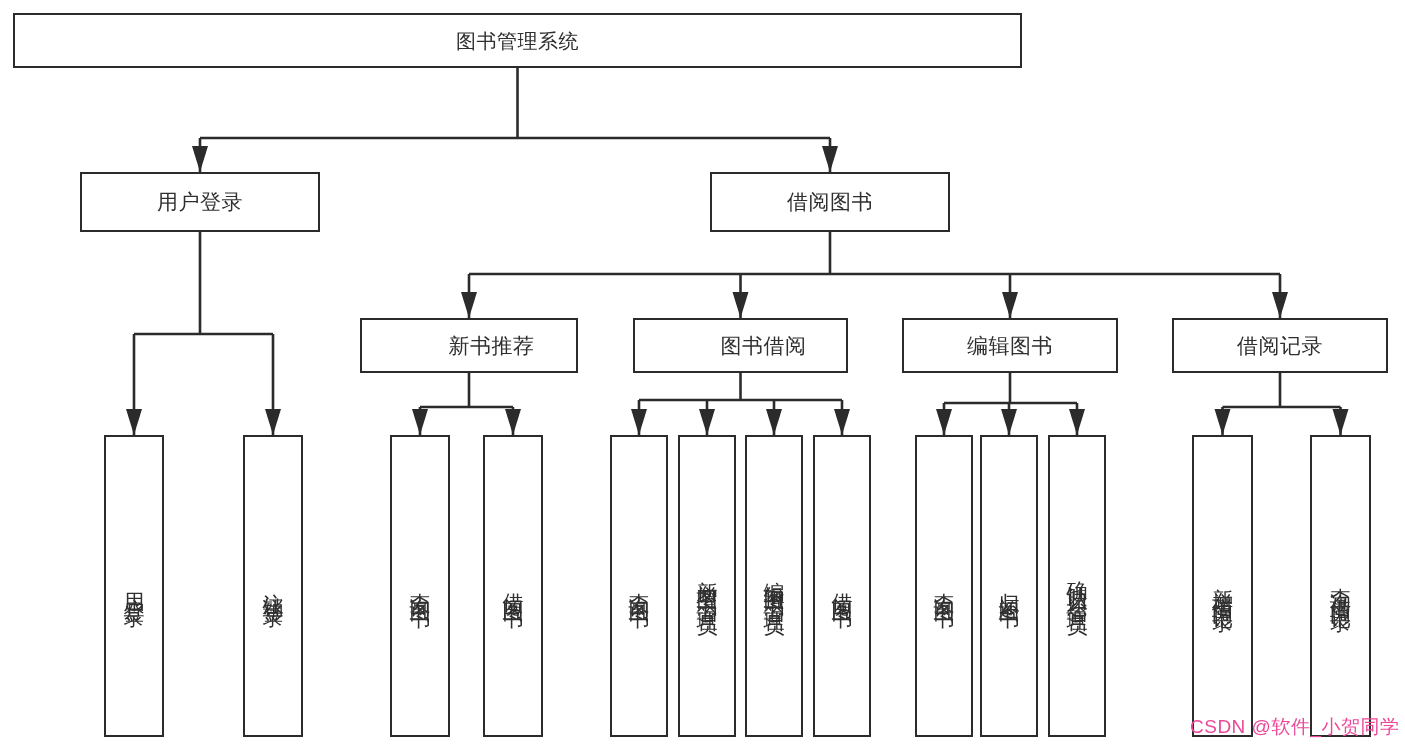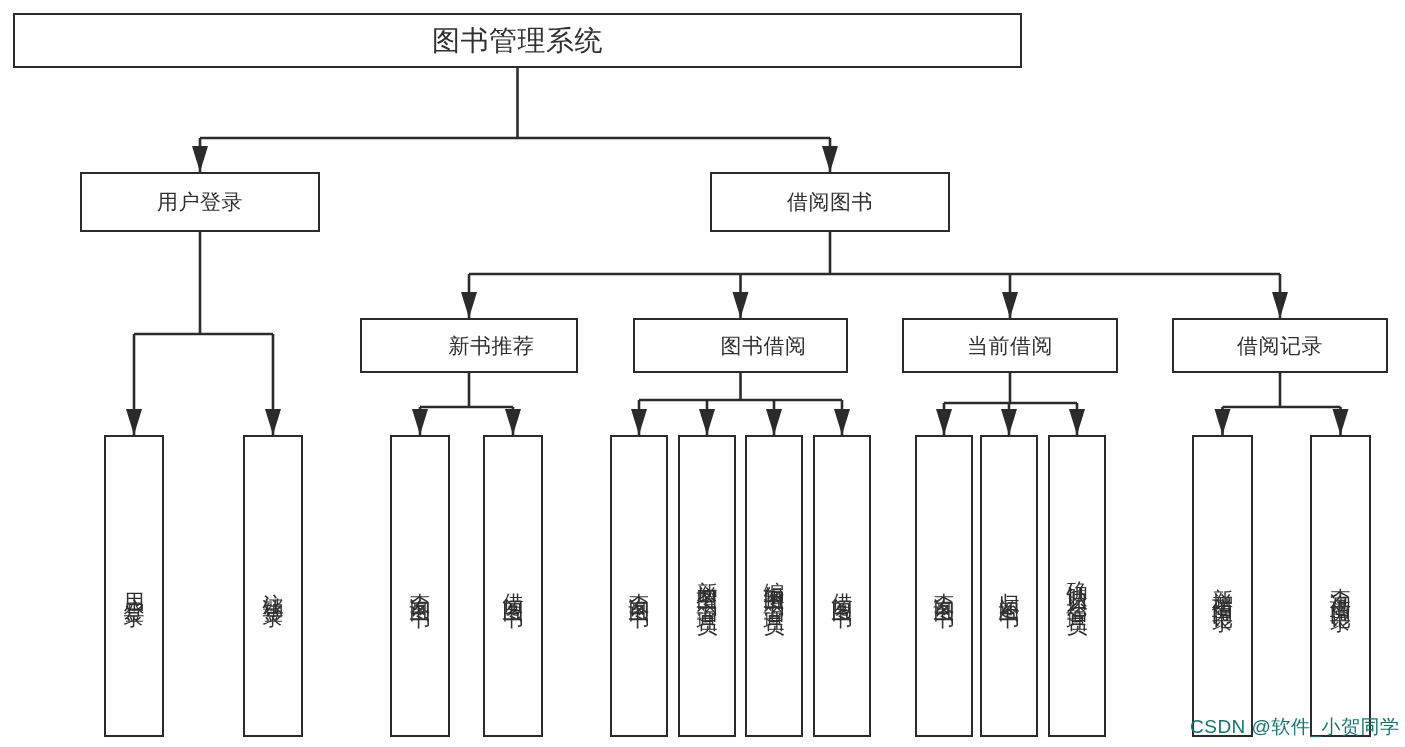--- a/index.html
+++ b/index.html
@@ -34,37 +34,37 @@
     justify-content: center;
     color: #2f2f2f;
     overflow: hidden;
   }
   .node.horiz {
     font-size: 21px;
     letter-spacing: 0.5px;
     line-height: 1.2;
   }
   .node.root {
-    font-size: 28px;
+    font-size: 20px;
   }
   .node.vert {
     font-size: 21px;
   }
   .node.vert .vlabel {
     writing-mode: vertical-rl;
     text-orientation: upright;
     letter-spacing: 5px;
     line-height: 1.05;
     white-space: nowrap;
     text-align: center;
   }
   .watermark {
     position: absolute;
     font-size: 19px;
-    color: #0f766e;
+    color: #ec4899;
     white-space: nowrap;
     letter-spacing: 0.5px;
   }
 </style>
 </head>
 <body>
 
 <div id="canvas">
   <svg id="wires" viewBox="0 0 1405 747" xmlns="http://www.w3.org/2000/svg">
       <line x1="517.5" y1="68" x2="517.5" y2="138" stroke="#2b2b2b" stroke-width="2.6"></line>
@@ -130,21 +130,21 @@
       <div class="node horiz" style="left: 710px; top: 172px; width: 240px; height: 60px; border-color: rgb(43, 43, 43); background: rgb(255, 255, 255); color: rgb(47, 47, 47);">
         <span>借阅图书</span>
       </div>
       <div class="node horiz" style="left: 360px; top: 318px; width: 218px; height: 55px; border-color: rgb(43, 43, 43); background: rgb(255, 255, 255); color: rgb(47, 47, 47); padding-left: 45px;">
         <span>新书推荐</span>
       </div>
       <div class="node horiz" style="left: 633px; top: 318px; width: 215px; height: 55px; border-color: rgb(43, 43, 43); background: rgb(255, 255, 255); color: rgb(47, 47, 47); padding-left: 46px;">
         <span>图书借阅</span>
       </div>
       <div class="node horiz" style="left: 902px; top: 318px; width: 216px; height: 55px; border-color: rgb(43, 43, 43); background: rgb(255, 255, 255); color: rgb(47, 47, 47);">
-        <span>当前借阅</span>
+        <span>编辑图书</span>
       </div>
       <div class="node horiz" style="left: 1172px; top: 318px; width: 216px; height: 55px; border-color: rgb(43, 43, 43); background: rgb(255, 255, 255); color: rgb(47, 47, 47);">
         <span>借阅记录</span>
       </div>
       <div class="node vert" style="left: 104px; top: 435px; width: 60px; height: 302px; border-color: rgb(43, 43, 43); background: rgb(255, 255, 255); color: rgb(47, 47, 47);">
         <span class="vlabel">用户登录</span>
       </div>
       <div class="node vert" style="left: 243px; top: 435px; width: 60px; height: 302px; border-color: rgb(43, 43, 43); background: rgb(255, 255, 255); color: rgb(47, 47, 47);">
         <span class="vlabel">注销登录</span>
       </div>

